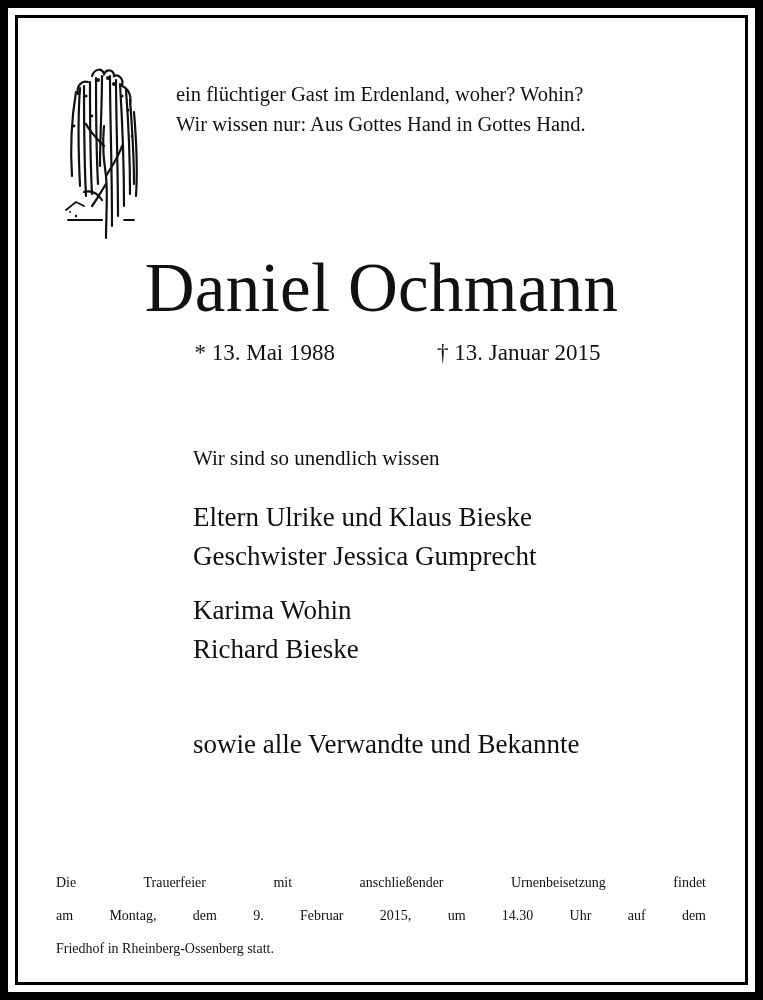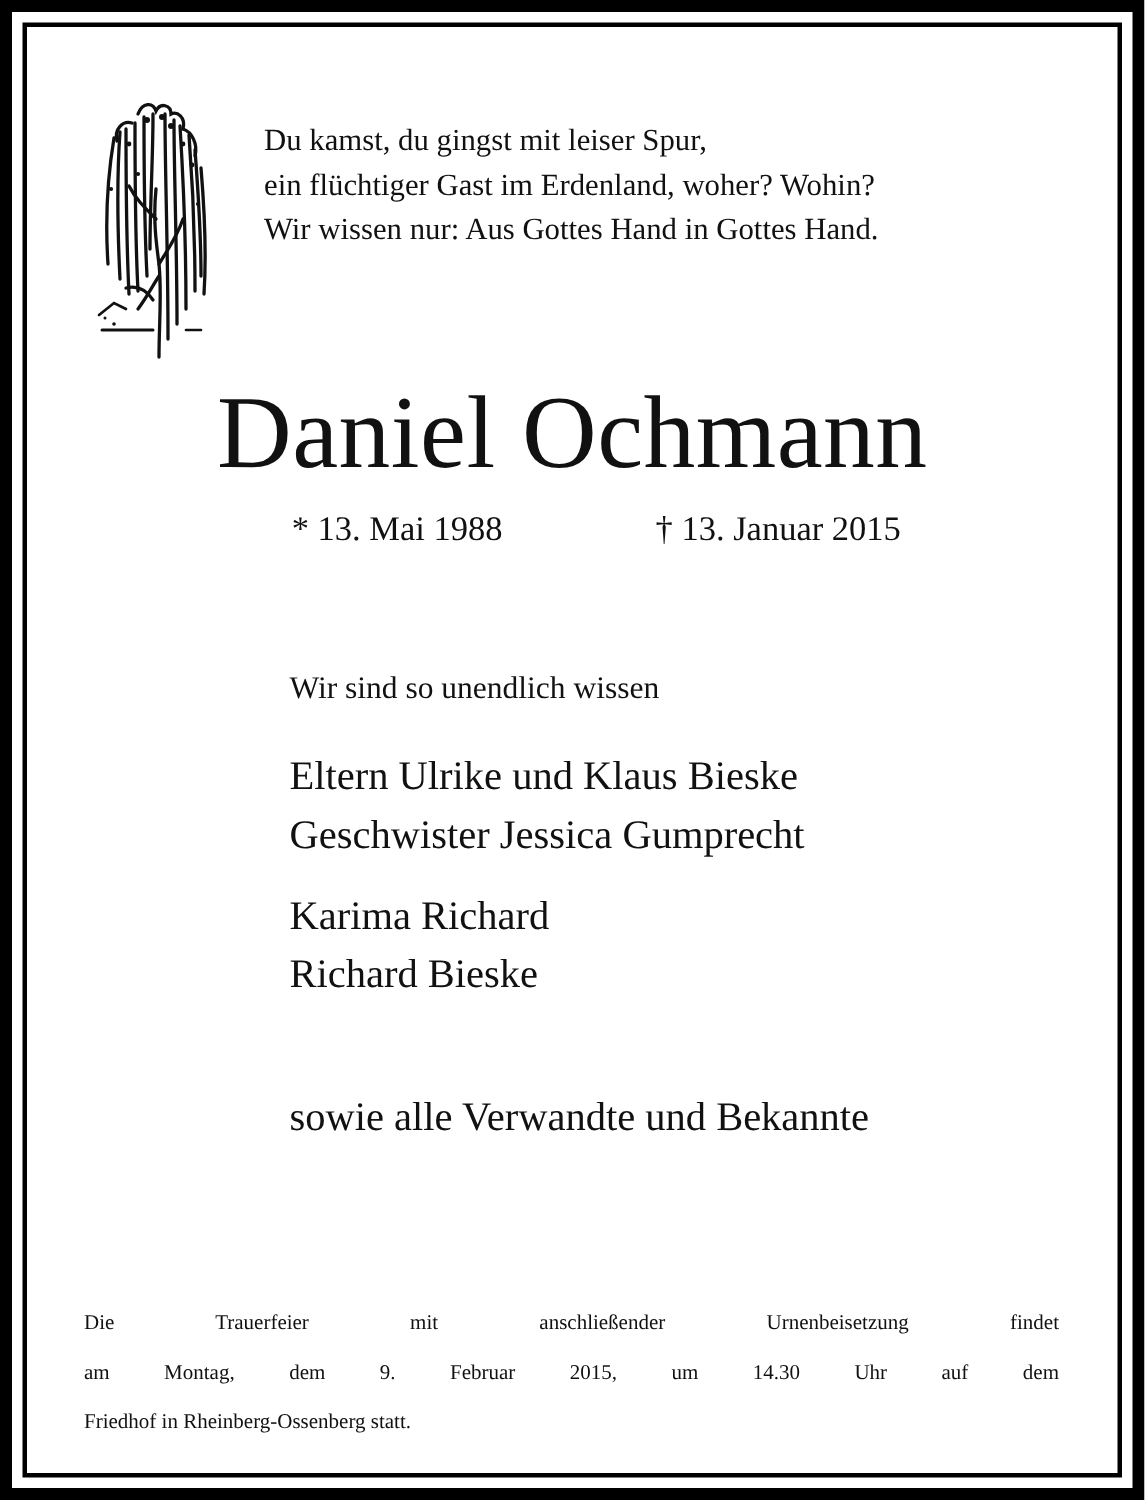--- a/index.html
+++ b/index.html
@@ -77,38 +77,37 @@
       <circle cx="66" cy="44" r="1.6"></circle>
     <circle cx="12" cy="60" r="1.4"></circle>
       <circle cx="70" cy="70" r="1.4"></circle>
       <circle cx="30" cy="50" r="1.4"></circle>
     <circle cx="14" cy="150" r="1.2"></circle>
       <circle cx="8" cy="146" r="1"></circle>
   </g>
 </svg>
 
 <div class="poem serif">
-  <div>Du kamst, du gingst mit leiser Spur,</div>
   <div>ein flüchtiger Gast im Erdenland, woher? Wohin?</div>
   <div>Wir wissen nur: Aus Gottes Hand in Gottes Hand.</div>
 </div>
 
 <div class="name serif">Daniel Ochmann</div>
 
 <div class="dates serif"><span>* 13. Mai 1988</span><span class="gap"></span><span>† 13. Januar 2015</span></div>
 
 <div class="mourning serif">Wir sind so unendlich wissen</div>
 
 <div class="family g1 serif">
   <div>Eltern Ulrike und Klaus Bieske</div>
   <div>Geschwister Jessica Gumprecht</div>
 </div>
 
 <div class="family g2 serif">
-  <div>Karima Richard</div>
+  <div>Karima Wohin</div>
   <div>Richard Bieske</div>
 </div>
 
 <div class="family g3 serif">
   <div>sowie alle Verwandte und Bekannte</div>
 </div>
 
 <div class="ceremony serif">
   <span class="line">Die Trauerfeier mit anschließender Urnenbeisetzung findet</span>
   <span class="line">am Montag, dem 9. Februar 2015, um 14.30 Uhr auf dem</span>

